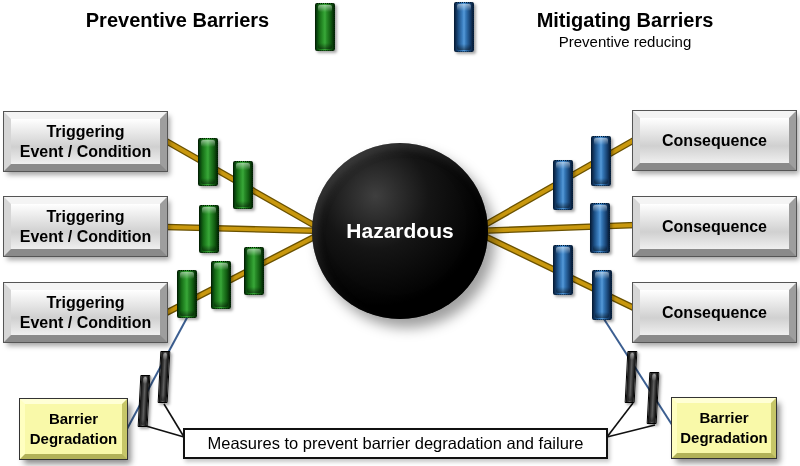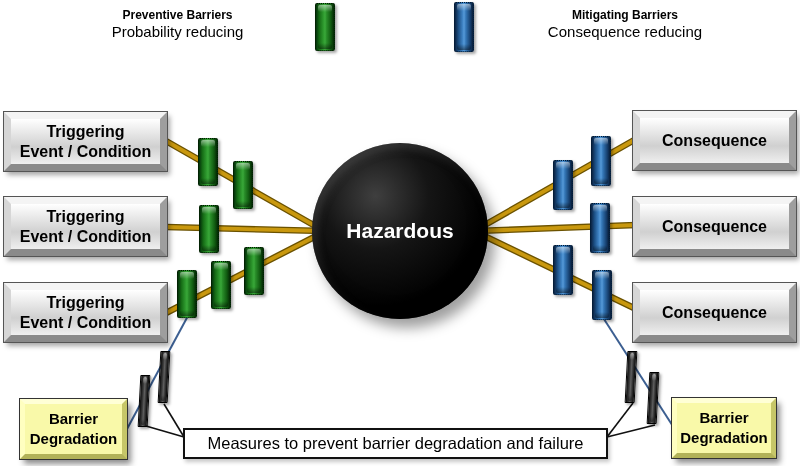--- a/index.html
+++ b/index.html
@@ -50,21 +50,21 @@
     box-shadow:4px 5px 6px rgba(0,0,0,.45);
     display:flex;flex-direction:column;align-items:center;justify-content:center;
     font-weight:bold;font-size:15px;line-height:1.35;text-align:center;
   }
   .measures{
     position:absolute;left:183px;top:428px;width:425px;height:31px;box-sizing:border-box;z-index:3;
     background:#fff;border:2px solid #111;box-shadow:2px 3px 4px rgba(0,0,0,.22);
     display:flex;align-items:center;justify-content:center;font-size:16.5px;
   }
   .legend-text{position:absolute;top:8px;z-index:3;line-height:1.25;}
-  .legend-title{font-weight:bold;font-size:12px;}
+  .legend-title{font-weight:bold;font-size:20px;}
   .legend-sub{font-size:15px;}
   #legend-left{left:55px;width:245px;text-align:center;}
   #legend-right{left:490px;width:270px;text-align:center;}
 </style>
 </head>
 <body>
 
 <div id="canvas">
 
   <svg id="lines" width="800" height="466">
@@ -91,28 +91,27 @@
     <g>
       <path class="line-black" d="M184,437 L146,426"></path>
       <path class="line-black" d="M184,437 L164,404"></path>
       <path class="line-black" d="M607,437 L633,403"></path>
       <path class="line-black" d="M607,437 L655,425"></path>
     </g>
   </svg>
 
   <div id="legend-left" class="legend-text">
     <div class="legend-title">Preventive Barriers</div>
-    <div class="legend-sub">Probability reducing</div>
   </div>
   <div class="vbar green legend-bar-green" style="left:315px;top:3px;"></div>
 
   <div class="vbar blue legend-bar-blue" style="left:454px;top:2px;"></div>
   <div id="legend-right" class="legend-text">
     <div class="legend-title">Mitigating Barriers</div>
-    <div class="legend-sub">Consequence reducing</div>
+    <div class="legend-sub">Preventive reducing</div>
   </div>
 
   <div class="panel" style="left:4px;top:112px;">
     <span>Triggering</span>
     <span>Event / Condition</span>
   </div>
   <div class="panel" style="left:4px;top:197px;">
     <span>Triggering</span>
     <span>Event / Condition</span>
   </div>

